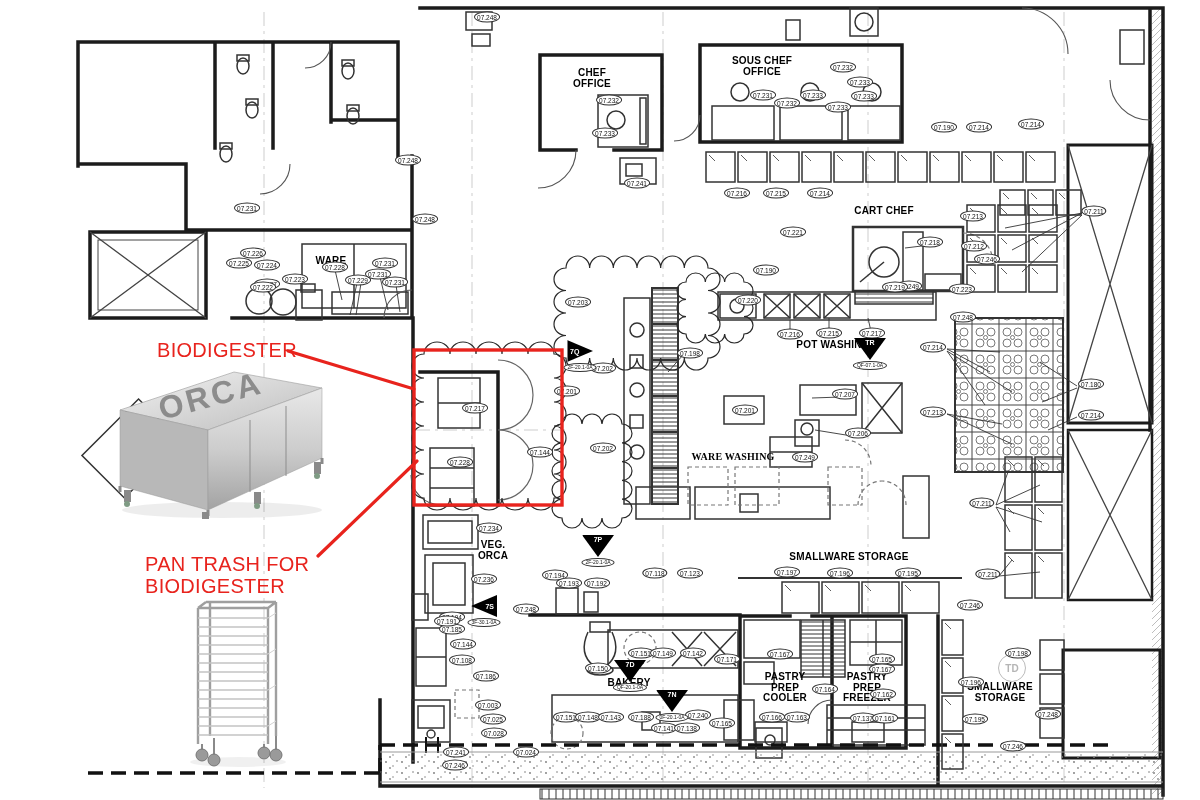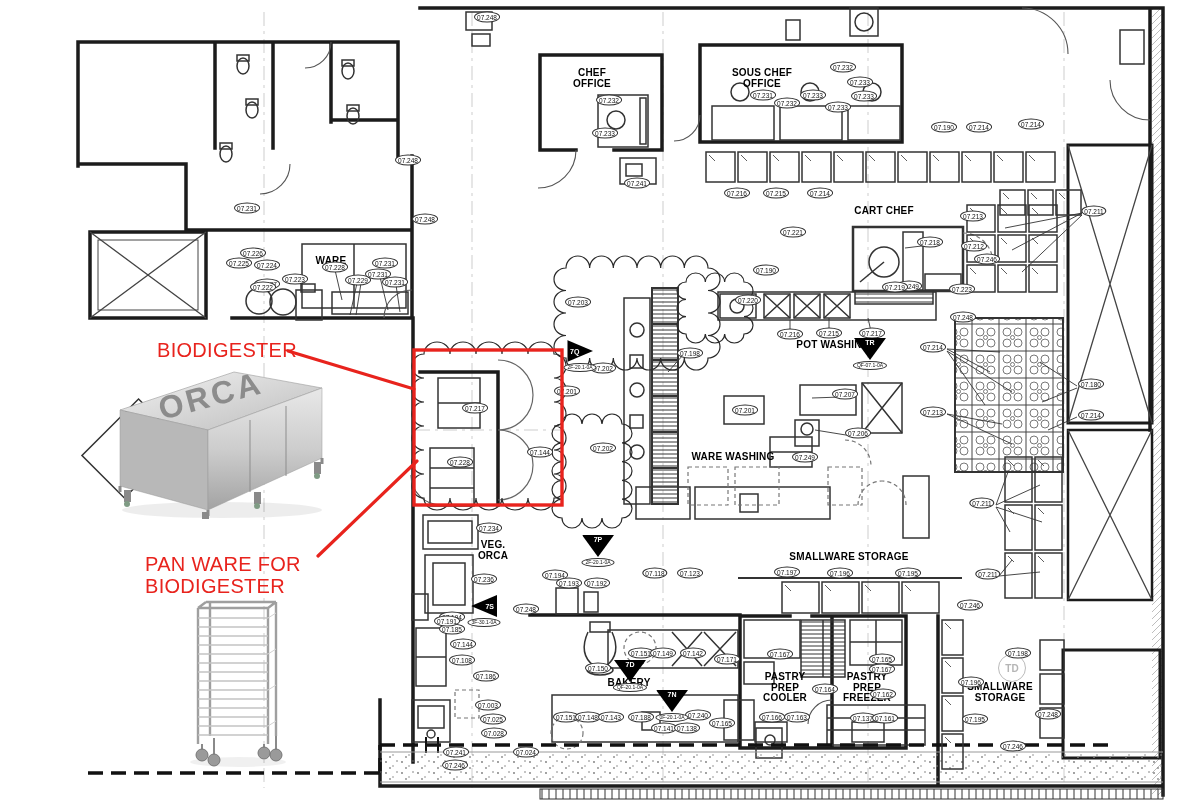--- a/index.html
+++ b/index.html
@@ -355,26 +355,26 @@
         <rect x="862" y="582" width="37" height="31"></rect>
         <path d="M865,585 l6,6" stroke-width="0.8"></path>
         <rect x="902" y="582" width="37" height="31"></rect>
         <path d="M905,585 l6,6" stroke-width="0.8"></path>
       </g>
   </svg>
 
   <div id="rooms-layer">
       <div class="room" style="left: 592px; top: 68px;">CHEF
 OFFICE</div>
-      <div class="room" style="left: 762px; top: 68px;">SOUS CHEF
+      <div class="room" style="left: 762px; top: 56px;">SOUS CHEF
 OFFICE</div>
       <div class="room" style="left: 884px; top: 206px;">CART CHEF</div>
       <div class="room" style="left: 331px; top: 256px;">WARE</div>
       <div class="room" style="left: 833px; top: 340px;">POT WASHING</div>
-      <div class="room" style="left: 733px; top: 452px;">WARE WASHING</div>
+      <div class="room" style="left: 733px; top: 452px; font-family: Liberation Serif, serif;">WARE WASHING</div>
       <div class="room" style="left: 493px; top: 540px;">VEG.
 ORCA</div>
       <div class="room" style="left: 629px; top: 678px;">BAKERY</div>
       <div class="room" style="left: 785px; top: 672px;">PASTRY
 PREP
 COOLER</div>
       <div class="room" style="left: 867px; top: 672px;">PASTRY
 PREP
 FREEZER</div>
       <div class="room" style="left: 849px; top: 552px;">SMALLWARE STORAGE</div>
@@ -582,21 +582,21 @@
         <circle cx="26" cy="161" r="6"></circle>
           <circle cx="88" cy="159" r="6"></circle>
         <circle cx="38" cy="166" r="6"></circle>
           <circle cx="100" cy="161" r="6"></circle>
       </g>
     </svg>
   </div>
 
   <div class="red-label" style="left:157px;top:339px">BIODIGESTER</div>
   <div class="red-label" style="left:145px;top:553px">
-    <div>PAN WARE FOR</div>
+    <div>PAN TRASH FOR</div>
     <div>BIODIGESTER</div>
   </div>
 
   <svg id="overlay" width="1200" height="800" viewBox="0 0 1200 800">
     <g stroke="var(--red,#e8231d)" fill="none" stroke-linecap="round">
       <line x1="288" y1="351" x2="414" y2="389" stroke-width="3.2"></line>
       <line x1="318" y1="556" x2="417" y2="461" stroke-width="3.2"></line>
       <rect x="414" y="350" width="148" height="155" stroke-width="3.4"></rect>
     </g>
   </svg>

